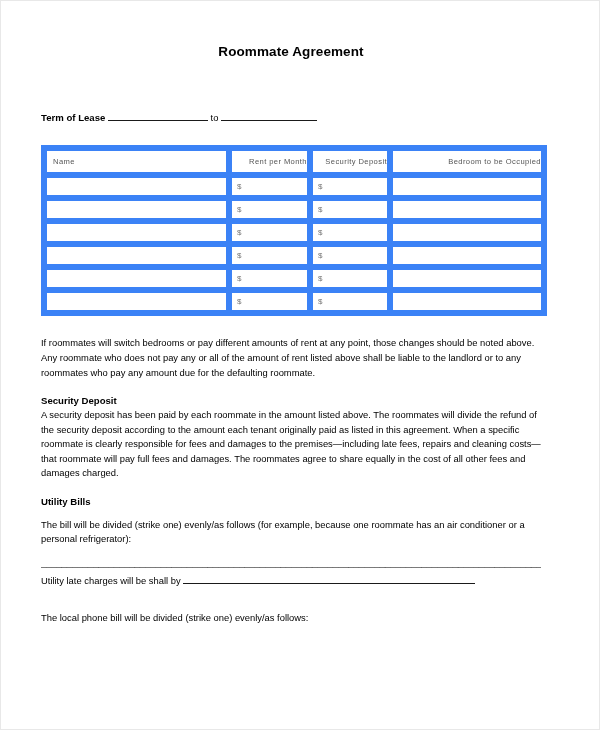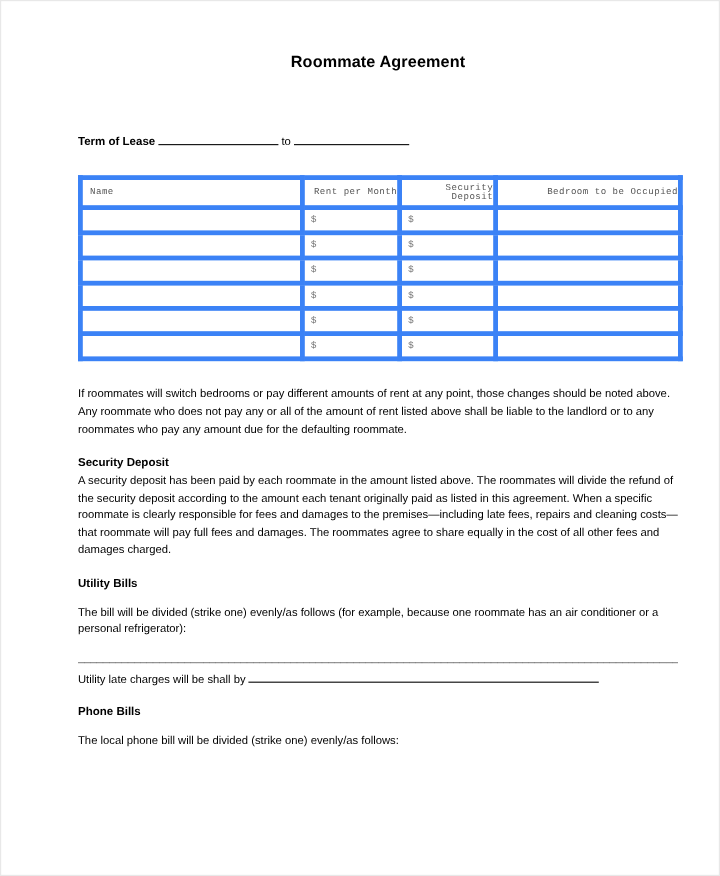--- a/index.html
+++ b/index.html
@@ -15,21 +15,21 @@
     position: relative;
     width: 600px;
     height: 730px;
     background: #ffffff;
     border: 1px solid #e8e8e8;
     box-sizing: border-box;
     overflow: hidden;
   }
   .content {
     position: absolute;
-    left: 64px;
+    left: 40px;
     top: 0;
     width: 500px;
   }
   .doc-title {
     text-align: center;
     font-size: 13.5px;
     font-weight: bold;
     letter-spacing: 0.1px;
     margin-top: 43px;
     margin-bottom: 0;
@@ -72,24 +72,23 @@
 
   
   table.rm-table {
     border-collapse: collapse;
     width: 500px;
     table-layout: fixed;
     margin: 0;
   }
   table.rm-table th,
   table.rm-table td {
-    border: 4px solid #3b82f6;
+    border: 6px solid #3b82f6;
     padding: 0;
     vertical-align: middle;
-    font-family: Liberation Mono, monospace;
   }
   table.rm-table th {
     height: 21px;
     font-weight: normal;
     font-size: 7.6px;
     color: #555555;
     letter-spacing: 0.4px;
   }
   table.rm-table th.th-name {
     text-align: left;
@@ -231,20 +230,19 @@
     <div class="gap-10"></div>
 
     <p class="long-rule">___________________________________________________________________________________________________</p>
 
     <div class="gap-6"></div>
 
     <p class="field-line"><span>Utility late charges will be shall by</span>&nbsp;<span class="rule rule-latecharge"></span></p>
 
     <div class="gap-14"></div>
 
-    <p class="section-head">Phone Bills</p>
 
     <div class="gap-9"></div>
 
     <p class="para"><span>The local phone bill will be divided</span> <span class="ital">(strike one)</span> <span>evenly/as follows:</span></p>
 
   </div>
 </div>
 
 </body></html>

